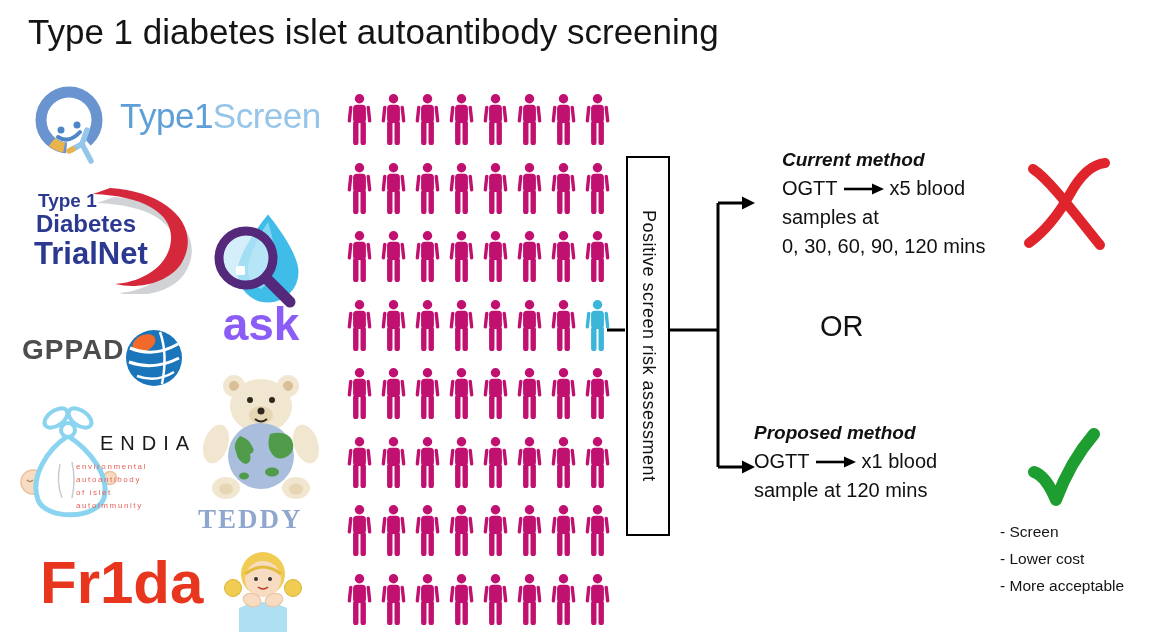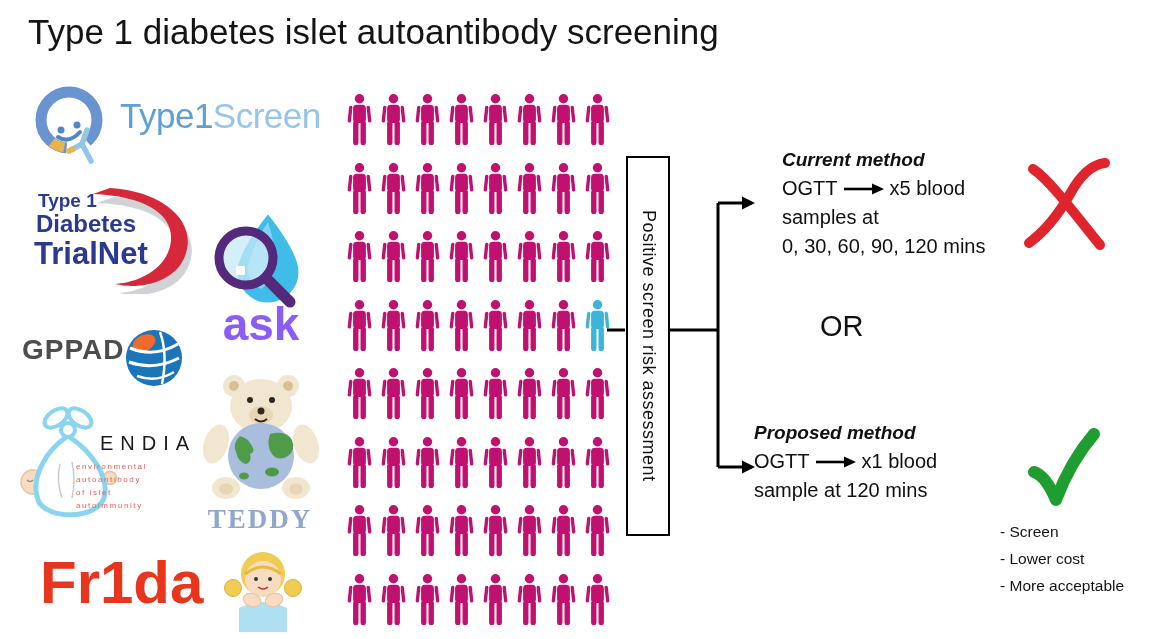--- a/index.html
+++ b/index.html
@@ -27,21 +27,21 @@
 
   
   .gppad-label{left:22px;top:334px;font-size:28px;font-weight:700;color:#4D4D4F;letter-spacing:1px;}
 
   
   .endia-label{left:100px;top:432px;font-size:20px;letter-spacing:7px;color:#1a1a1a;}
   .endia-tag{left:76px;top:460px;width:116px;text-align:left;font-size:8px;
              letter-spacing:1.6px;line-height:13px;color:#E4645A;}
 
   
-  .teddy-label{left:198px;top:504px;width:124px;text-align:center;font-size:27px;
+  .teddy-label{left:198px;top:504px;width:124px;text-align:left;font-size:27px;
                font-family:"Liberation Serif",serif;font-weight:700;color:#8FA6CE;letter-spacing:2px;}
 
   
   .fr1da-label{left:40px;top:546px;font-size:60px;line-height:74px;font-weight:700;color:#E8351D;}
 
   
   .people-grid{left:342px;top:86px;width:272px;height:548px;display:grid;
                grid-template-columns:repeat(8,1fr);grid-template-rows:repeat(8,1fr);
                justify-items:center;align-items:center;}
   .person{width:27px;height:62px;display:block;}

